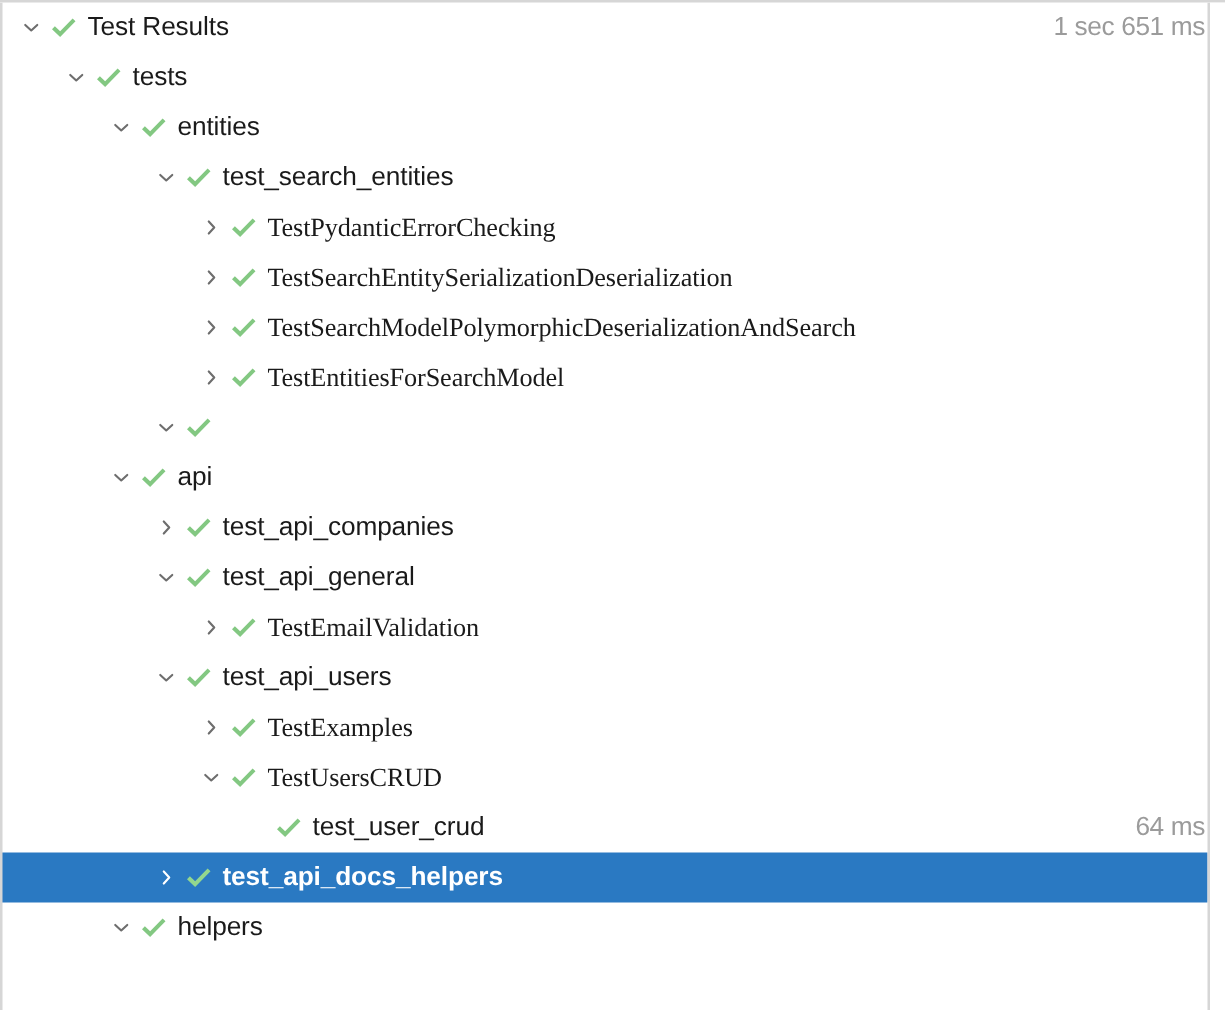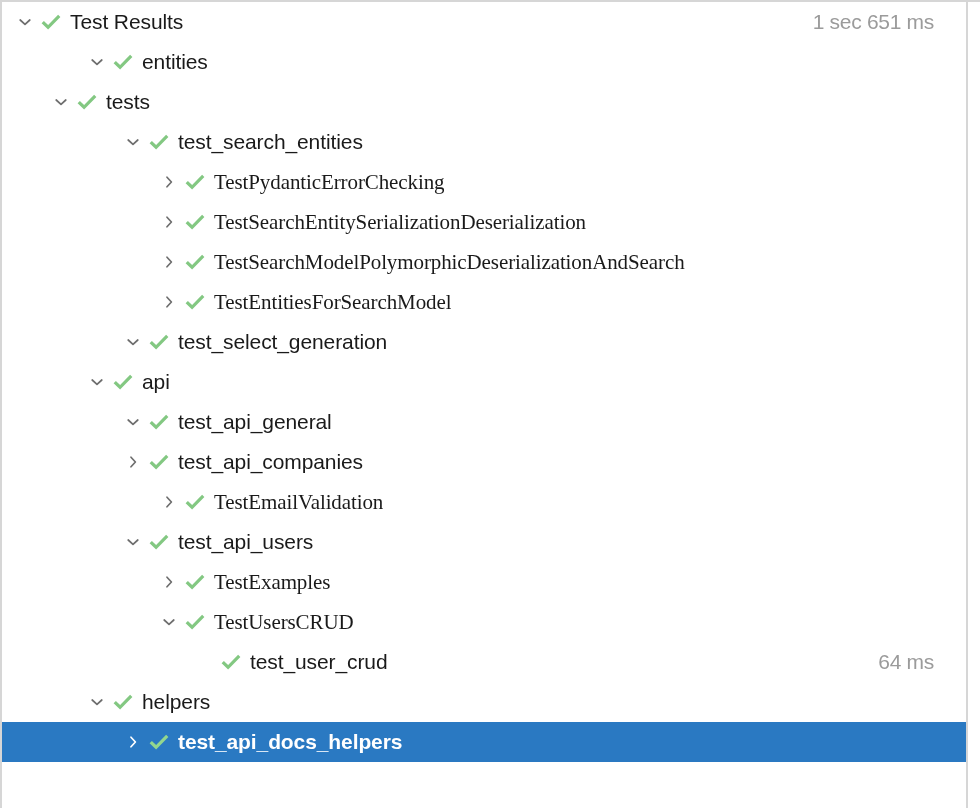--- a/index.html
+++ b/index.html
@@ -64,21 +64,21 @@
     margin: 0;
     padding: 0;
   }
 
   .tree-row {
     position: relative;
     display: flex;
     align-items: center;
     height: 40px;
     box-sizing: border-box;
-    padding-right: 32px;
+    padding-right: 2px;
     white-space: nowrap;
   }
 
   .tree-row.selected {
     background: #2a79c2;
   }
 
   .twisty {
     flex: 0 0 auto;
     width: 22px;
@@ -152,46 +152,46 @@
           </svg>
         </span>
         <span class="status-icon">
           <svg width="22" height="22" viewBox="0 0 22 22" aria-hidden="true">
             <path class="check-path" d="M8.1 14.0 L3.9 10.0 L1.6 12.3 L8.1 18.6 L20.4 6.0 L18.1 3.7 Z"></path>
           </svg>
         </span>
         <span class="node-label">Test Results</span>
         <span class="duration">1 sec 651 ms</span>
       </li>
+      <li class="tree-row d1">
+        <span class="twisty">
+          <svg width="16" height="16" viewBox="0 0 16 16" aria-hidden="true">
+            <path d="M3.2 6.0 L8 10.4 L12.8 6.0" fill="none" stroke="currentColor" stroke-width="1.7" stroke-linecap="round" stroke-linejoin="round"></path>
+          </svg>
+        </span>
+        <span class="status-icon">
+          <svg width="22" height="22" viewBox="0 0 22 22" aria-hidden="true">
+            <path class="check-path" d="M8.1 14.0 L3.9 10.0 L1.6 12.3 L8.1 18.6 L20.4 6.0 L18.1 3.7 Z"></path>
+          </svg>
+        </span>
+        <span class="node-label">tests</span>
+      </li>
       <li class="tree-row d2">
         <span class="twisty">
           <svg width="16" height="16" viewBox="0 0 16 16" aria-hidden="true">
             <path d="M3.2 6.0 L8 10.4 L12.8 6.0" fill="none" stroke="currentColor" stroke-width="1.7" stroke-linecap="round" stroke-linejoin="round"></path>
           </svg>
         </span>
         <span class="status-icon">
           <svg width="22" height="22" viewBox="0 0 22 22" aria-hidden="true">
             <path class="check-path" d="M8.1 14.0 L3.9 10.0 L1.6 12.3 L8.1 18.6 L20.4 6.0 L18.1 3.7 Z"></path>
           </svg>
         </span>
         <span class="node-label">entities</span>
       </li>
-      <li class="tree-row d1">
-        <span class="twisty">
-          <svg width="16" height="16" viewBox="0 0 16 16" aria-hidden="true">
-            <path d="M3.2 6.0 L8 10.4 L12.8 6.0" fill="none" stroke="currentColor" stroke-width="1.7" stroke-linecap="round" stroke-linejoin="round"></path>
-          </svg>
-        </span>
-        <span class="status-icon">
-          <svg width="22" height="22" viewBox="0 0 22 22" aria-hidden="true">
-            <path class="check-path" d="M8.1 14.0 L3.9 10.0 L1.6 12.3 L8.1 18.6 L20.4 6.0 L18.1 3.7 Z"></path>
-          </svg>
-        </span>
-        <span class="node-label">tests</span>
-      </li>
       <li class="tree-row d3">
         <span class="twisty">
           <svg width="16" height="16" viewBox="0 0 16 16" aria-hidden="true">
             <path d="M3.2 6.0 L8 10.4 L12.8 6.0" fill="none" stroke="currentColor" stroke-width="1.7" stroke-linecap="round" stroke-linejoin="round"></path>
           </svg>
         </span>
         <span class="status-icon">
           <svg width="22" height="22" viewBox="0 0 22 22" aria-hidden="true">
             <path class="check-path" d="M8.1 14.0 L3.9 10.0 L1.6 12.3 L8.1 18.6 L20.4 6.0 L18.1 3.7 Z"></path>
           </svg>
@@ -254,60 +254,59 @@
         <span class="twisty">
           <svg width="16" height="16" viewBox="0 0 16 16" aria-hidden="true">
             <path d="M3.2 6.0 L8 10.4 L12.8 6.0" fill="none" stroke="currentColor" stroke-width="1.7" stroke-linecap="round" stroke-linejoin="round"></path>
           </svg>
         </span>
         <span class="status-icon">
           <svg width="22" height="22" viewBox="0 0 22 22" aria-hidden="true">
             <path class="check-path" d="M8.1 14.0 L3.9 10.0 L1.6 12.3 L8.1 18.6 L20.4 6.0 L18.1 3.7 Z"></path>
           </svg>
         </span>
-        <span class="node-label">test_select_generation</span>
       </li>
       <li class="tree-row d2">
         <span class="twisty">
           <svg width="16" height="16" viewBox="0 0 16 16" aria-hidden="true">
             <path d="M3.2 6.0 L8 10.4 L12.8 6.0" fill="none" stroke="currentColor" stroke-width="1.7" stroke-linecap="round" stroke-linejoin="round"></path>
           </svg>
         </span>
         <span class="status-icon">
           <svg width="22" height="22" viewBox="0 0 22 22" aria-hidden="true">
             <path class="check-path" d="M8.1 14.0 L3.9 10.0 L1.6 12.3 L8.1 18.6 L20.4 6.0 L18.1 3.7 Z"></path>
           </svg>
         </span>
         <span class="node-label">api</span>
       </li>
       <li class="tree-row d3">
         <span class="twisty">
           <svg width="16" height="16" viewBox="0 0 16 16" aria-hidden="true">
+            <path d="M6.0 3.2 L10.4 8 L6.0 12.8" fill="none" stroke="currentColor" stroke-width="1.7" stroke-linecap="round" stroke-linejoin="round"></path>
+          </svg>
+        </span>
+        <span class="status-icon">
+          <svg width="22" height="22" viewBox="0 0 22 22" aria-hidden="true">
+            <path class="check-path" d="M8.1 14.0 L3.9 10.0 L1.6 12.3 L8.1 18.6 L20.4 6.0 L18.1 3.7 Z"></path>
+          </svg>
+        </span>
+        <span class="node-label">test_api_companies</span>
+      </li>
+      <li class="tree-row d3">
+        <span class="twisty">
+          <svg width="16" height="16" viewBox="0 0 16 16" aria-hidden="true">
             <path d="M3.2 6.0 L8 10.4 L12.8 6.0" fill="none" stroke="currentColor" stroke-width="1.7" stroke-linecap="round" stroke-linejoin="round"></path>
           </svg>
         </span>
         <span class="status-icon">
           <svg width="22" height="22" viewBox="0 0 22 22" aria-hidden="true">
             <path class="check-path" d="M8.1 14.0 L3.9 10.0 L1.6 12.3 L8.1 18.6 L20.4 6.0 L18.1 3.7 Z"></path>
           </svg>
         </span>
         <span class="node-label">test_api_general</span>
-      </li>
-      <li class="tree-row d3">
-        <span class="twisty">
-          <svg width="16" height="16" viewBox="0 0 16 16" aria-hidden="true">
-            <path d="M6.0 3.2 L10.4 8 L6.0 12.8" fill="none" stroke="currentColor" stroke-width="1.7" stroke-linecap="round" stroke-linejoin="round"></path>
-          </svg>
-        </span>
-        <span class="status-icon">
-          <svg width="22" height="22" viewBox="0 0 22 22" aria-hidden="true">
-            <path class="check-path" d="M8.1 14.0 L3.9 10.0 L1.6 12.3 L8.1 18.6 L20.4 6.0 L18.1 3.7 Z"></path>
-          </svg>
-        </span>
-        <span class="node-label">test_api_companies</span>
       </li>
       <li class="tree-row d4">
         <span class="twisty">
           <svg width="16" height="16" viewBox="0 0 16 16" aria-hidden="true">
             <path d="M6.0 3.2 L10.4 8 L6.0 12.8" fill="none" stroke="currentColor" stroke-width="1.7" stroke-linecap="round" stroke-linejoin="round"></path>
           </svg>
         </span>
         <span class="status-icon">
           <svg width="22" height="22" viewBox="0 0 22 22" aria-hidden="true">
             <path class="check-path" d="M8.1 14.0 L3.9 10.0 L1.6 12.3 L8.1 18.6 L20.4 6.0 L18.1 3.7 Z"></path>
@@ -361,42 +360,42 @@
           </svg>
         </span>
         <span class="status-icon">
           <svg width="22" height="22" viewBox="0 0 22 22" aria-hidden="true">
             <path class="check-path" d="M8.1 14.0 L3.9 10.0 L1.6 12.3 L8.1 18.6 L20.4 6.0 L18.1 3.7 Z"></path>
           </svg>
         </span>
         <span class="node-label">test_user_crud</span>
         <span class="duration">64 ms</span>
       </li>
+      <li class="tree-row d3 selected">
+        <span class="twisty">
+          <svg width="16" height="16" viewBox="0 0 16 16" aria-hidden="true">
+            <path d="M6.0 3.2 L10.4 8 L6.0 12.8" fill="none" stroke="currentColor" stroke-width="1.7" stroke-linecap="round" stroke-linejoin="round"></path>
+          </svg>
+        </span>
+        <span class="status-icon">
+          <svg width="22" height="22" viewBox="0 0 22 22" aria-hidden="true">
+            <path class="check-path" d="M8.1 14.0 L3.9 10.0 L1.6 12.3 L8.1 18.6 L20.4 6.0 L18.1 3.7 Z"></path>
+          </svg>
+        </span>
+        <span class="node-label">test_api_docs_helpers</span>
+      </li>
       <li class="tree-row d2">
         <span class="twisty">
           <svg width="16" height="16" viewBox="0 0 16 16" aria-hidden="true">
             <path d="M3.2 6.0 L8 10.4 L12.8 6.0" fill="none" stroke="currentColor" stroke-width="1.7" stroke-linecap="round" stroke-linejoin="round"></path>
           </svg>
         </span>
         <span class="status-icon">
           <svg width="22" height="22" viewBox="0 0 22 22" aria-hidden="true">
             <path class="check-path" d="M8.1 14.0 L3.9 10.0 L1.6 12.3 L8.1 18.6 L20.4 6.0 L18.1 3.7 Z"></path>
           </svg>
         </span>
         <span class="node-label">helpers</span>
-      </li>
-      <li class="tree-row d3 selected">
-        <span class="twisty">
-          <svg width="16" height="16" viewBox="0 0 16 16" aria-hidden="true">
-            <path d="M6.0 3.2 L10.4 8 L6.0 12.8" fill="none" stroke="currentColor" stroke-width="1.7" stroke-linecap="round" stroke-linejoin="round"></path>
-          </svg>
-        </span>
-        <span class="status-icon">
-          <svg width="22" height="22" viewBox="0 0 22 22" aria-hidden="true">
-            <path class="check-path" d="M8.1 14.0 L3.9 10.0 L1.6 12.3 L8.1 18.6 L20.4 6.0 L18.1 3.7 Z"></path>
-          </svg>
-        </span>
-        <span class="node-label">test_api_docs_helpers</span>
       </li>
     </ul>
   <div class="gutter-fill"></div>
   <div class="gutter-rule"></div>
 </div>
 
 </body></html>

